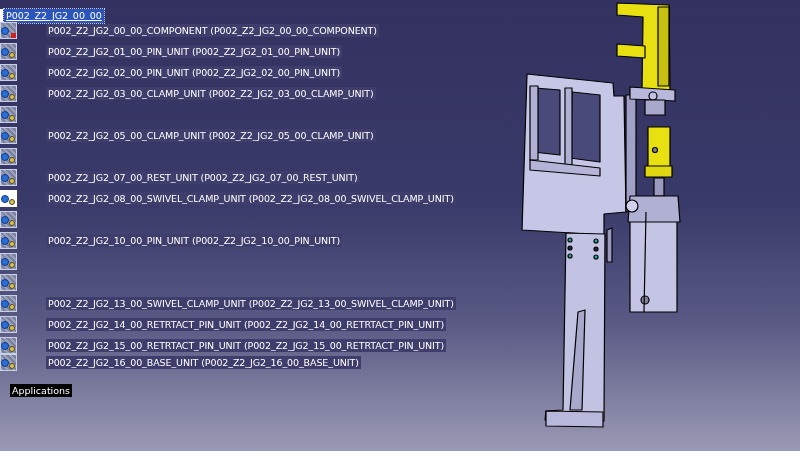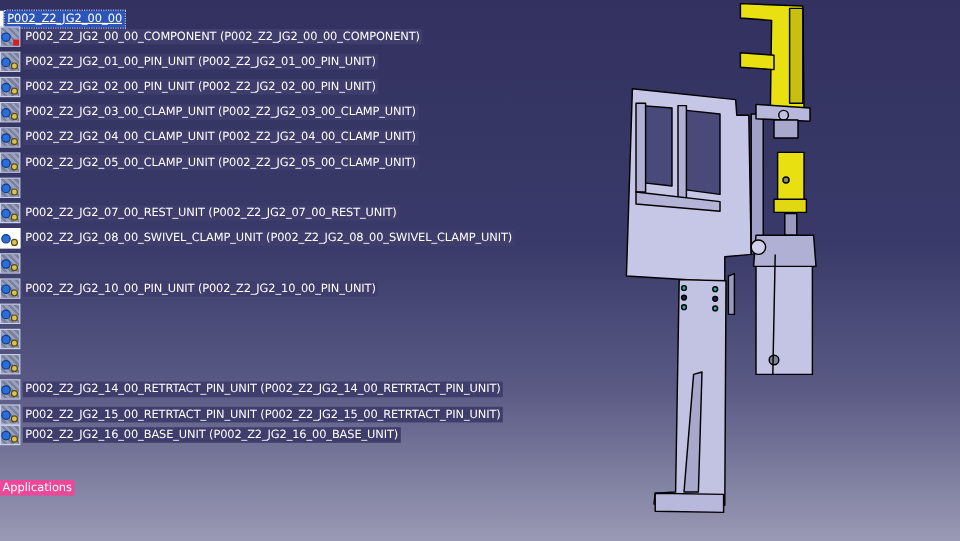--- a/index.html
+++ b/index.html
@@ -2,51 +2,51 @@
 <html><head>
 <meta charset="utf-8">
 <style>
   html, body { margin:0; padding:0; }
   body {
     width:800px; height:451px; overflow:hidden; position:relative;
     background: linear-gradient(to bottom, #32315f 0%, #3a3a6a 45%, #5a5a85 72%, #9a9ab5 100%);
     font-family: "DejaVu Sans", sans-serif;
   }
   .root-node {
-    position:absolute; left:0; top:3px; height:26px; display:flex; align-items:center;text-decoration:underline;
+    position:absolute; left:0; top:3px; height:26px; display:flex; align-items:center;
   }
   .root-marker { width:3px; height:14px; background:#ffffff; margin-right:1px; }
   .root-label {
     background:#2b55b8; color:#ffffff; font-size:9.5px; padding:0 2px; line-height:14px;
     outline:1px dotted #c0c8ff; text-decoration: underline; text-decoration-color:#ffffff;
   }
   .tree { position:absolute; left:0; top:20px; }
-  .tree-item { position:absolute; left:0; height:20px; display:flex; align-items:center; }
+  .tree-item { position:absolute; left:0; height:20px; display:flex; align-items:center;gap:27px; }
   .tree-icon {
     width:17px; height:17px; position:relative; margin-right:2px;
     background: repeating-linear-gradient(45deg,#9aa0b8 0 2px,#7a80a0 2px 4px);
     border:1px solid #c8d0e8; box-sizing:border-box;
   }
   .tree-icon .globe {
     position:absolute; left:0; top:4px; width:8px; height:8px; border-radius:50%;
     background:#2a6fd8; border:1px solid #0f3a8a; box-sizing:border-box;
   }
   .tree-icon .gear {
     position:absolute; right:1px; bottom:1px; width:6px; height:6px; border-radius:50%;
     background:#d8c25a; border:1px solid #5a4a10; box-sizing:border-box;
   }
   .tree-icon.active { background:#ffffff; border-color:#ffffff; }
   .tree-icon .red { position:absolute; right:0; bottom:0; width:5px; height:5px; background:#d02020; }
   .tree-label {
     background:#3e3d6c; color:#ffffff; font-size:9.5px; line-height:13px; padding:0 2px;
     white-space:nowrap; letter-spacing:-0.1px;
   }
   .apps-label {
-    position:absolute; left:0; top:384px; background:#ec4899; color:#ffffff; font-size:9.5px;
-    line-height:13px; padding:0 2px;margin-top:16px;
+    position:absolute; left:10px; top:384px; background:#000000; color:#ffffff; font-size:9.5px;
+    line-height:13px; padding:0 2px;
   }
   .model { position:absolute; left:0; top:0; width:800px; height:451px; }
 </style>
 </head>
 <body>
 
 <svg class="model" viewBox="0 0 800 451" xmlns="http://www.w3.org/2000/svg">
   <g stroke="#000" stroke-width="1.2" stroke-linejoin="round">
 
     <path d="M527 74 L613 83 L614 96 L624 96 L626 212 L604 214 L604 235 L522 230 Z" fill="#c6c6e6"></path>
@@ -121,21 +121,20 @@
         <span class="globe"></span>
         <span class="gear"></span>
       </span>
     <span class="tree-label">P002_Z2_JG2_03_00_CLAMP_UNIT (P002_Z2_JG2_03_00_CLAMP_UNIT)</span>
   </div>
   <div class="tree-item" style="top:84px">
     <span class="tree-icon">
         <span class="globe"></span>
         <span class="gear"></span>
       </span>
-    <span class="tree-label">P002_Z2_JG2_04_00_CLAMP_UNIT (P002_Z2_JG2_04_00_CLAMP_UNIT)</span>
   </div>
   <div class="tree-item" style="top:105px">
     <span class="tree-icon">
         <span class="globe"></span>
         <span class="gear"></span>
       </span>
     <span class="tree-label">P002_Z2_JG2_05_00_CLAMP_UNIT (P002_Z2_JG2_05_00_CLAMP_UNIT)</span>
   </div>
   <div class="tree-item" style="top:126px">
     <span class="tree-icon">
@@ -180,20 +179,21 @@
     <span class="tree-icon">
         <span class="globe"></span>
         <span class="gear"></span>
       </span>
   </div>
   <div class="tree-item" style="top:273px">
     <span class="tree-icon">
         <span class="globe"></span>
         <span class="gear"></span>
       </span>
+    <span class="tree-label">P002_Z2_JG2_13_00_SWIVEL_CLAMP_UNIT (P002_Z2_JG2_13_00_SWIVEL_CLAMP_UNIT)</span>
   </div>
   <div class="tree-item" style="top:294px">
     <span class="tree-icon">
         <span class="globe"></span>
         <span class="gear"></span>
       </span>
     <span class="tree-label">P002_Z2_JG2_14_00_RETRTACT_PIN_UNIT (P002_Z2_JG2_14_00_RETRTACT_PIN_UNIT)</span>
   </div>
   <div class="tree-item" style="top:315px">
     <span class="tree-icon">

